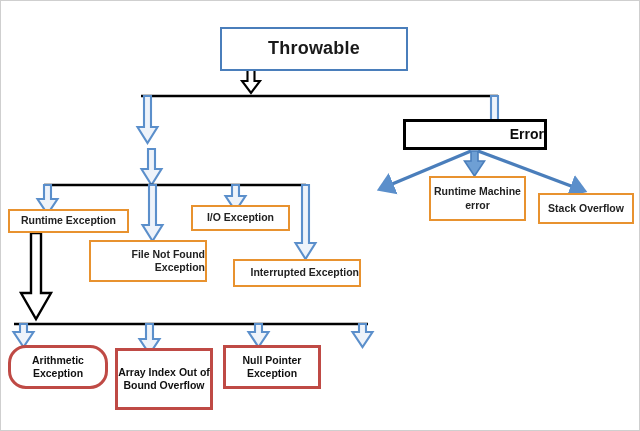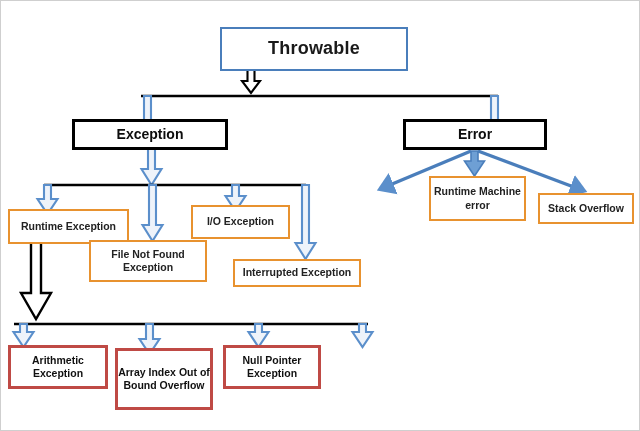--- a/index.html
+++ b/index.html
@@ -141,54 +141,51 @@
     </g>
     <g>
       <path d="M358,323 L358,331 L351.5,331 L361.5,346 L371.5,331 L365,331 L365,323 Z" fill="#eef3fa" stroke="#5b8fcb" stroke-width="2.1"></path>
     </g>
   </svg>
 
   <div class="node root" style="left:219px; top:18px; width:188px; height:44px;margin-top:8px;">
     <span>Throwable</span>
   </div>
 
-  <div class="node lvl1" style="left:71px; top:118px; width:156px; height:31px;">
-    <span>Exception</span>
-  </div>
 
-  <div class="node lvl1" style="left:402px; top:118px; width:144px; height:31px;">
+  <div class="node lvl1" style="left:402px; top:118px; width:144px; height:31px;text-align:right;">
     <span>Error</span>
   </div>
 
-  <div class="node orange" style="left:7px; top:208px; width:121px; height:35px;">
+  <div class="node orange" style="left:7px; top:208px; width:121px; height:24px;">
     <span>Runtime Exception</span>
   </div>
 
-  <div class="node orange" style="left:88px; top:239px; width:118px; height:42px;">
+  <div class="node orange" style="left:88px; top:239px; width:118px; height:42px;text-align:right;">
     <span>File Not Found Exception</span>
   </div>
 
-  <div class="node orange" style="left:190px; top:204px; width:99px; height:34px;justify-content:flex-end;">
+  <div class="node orange" style="left:190px; top:204px; width:99px; height:26px;justify-content:flex-end;">
     <span>I/O Exception</span>
   </div>
 
-  <div class="node orange" style="left:232px; top:258px; width:128px; height:28px;">
+  <div class="node orange" style="left:232px; top:258px; width:128px; height:28px;text-align:right;">
     <span>Interrupted Exception</span>
   </div>
 
 
   <div class="node orange" style="left:428px; top:175px; width:97px; height:45px;">
     <span>Runtime Machine error</span>
   </div>
 
   <div class="node orange" style="left:537px; top:192px; width:96px; height:31px;">
     <span>Stack Overflow</span>
   </div>
 
-  <div class="node red" style="left:7px; top:344px; width:100px; height:44px;">
+  <div class="node red" style="left:7px; top:344px; width:100px; height:44px;border-radius:18px;">
     <span>Arithmetic Exception</span>
   </div>
 
   <div class="node red" style="left:114px; top:347px; width:98px; height:62px;">
     <span>Array Index Out of Bound Overflow</span>
   </div>
 
   <div class="node red" style="left:222px; top:344px; width:98px; height:44px;">
     <span>Null Pointer Exception</span>
   </div>

